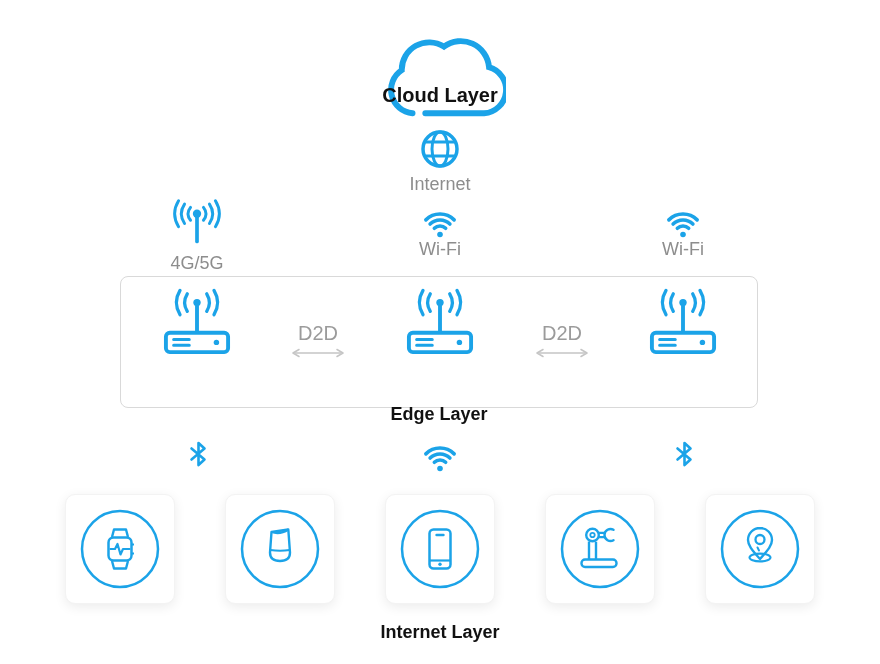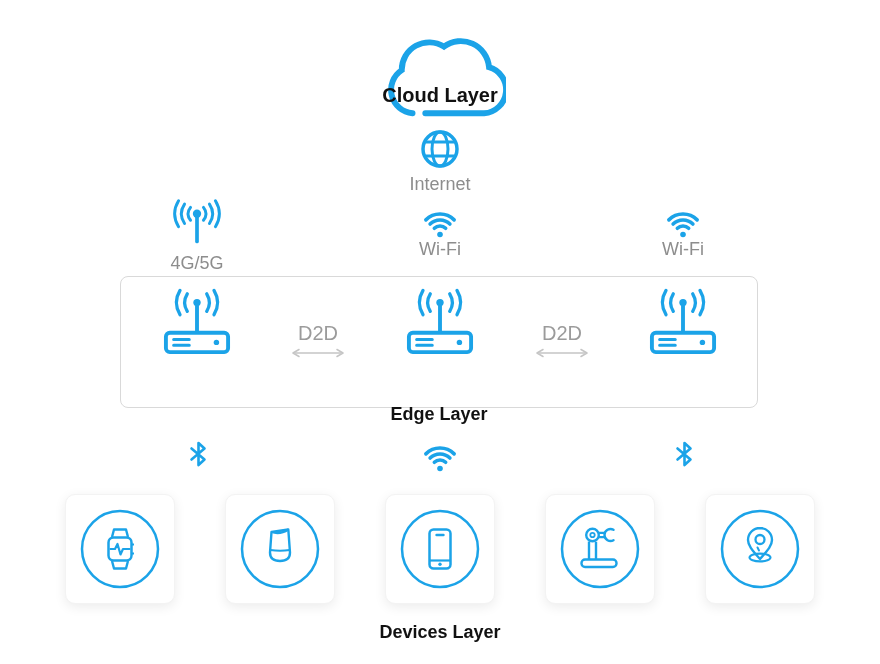--- a/index.html
+++ b/index.html
@@ -219,15 +219,15 @@
     <svg class="ic" width="96" height="96">
         <use href="#sym-robot"></use>
       </svg>
   </div>
   <div class="card" style="left:705px;">
     <svg class="ic" width="96" height="96">
         <use href="#sym-pin"></use>
       </svg>
   </div>
 
-  <div class="col-label layer-title" style="left:440px;top:622px;">Devices Layer</div>
+  <div class="col-label layer-title" style="left:440px;top:622px;">Internet Layer</div>
 
 </div>
 
 </body></html>

